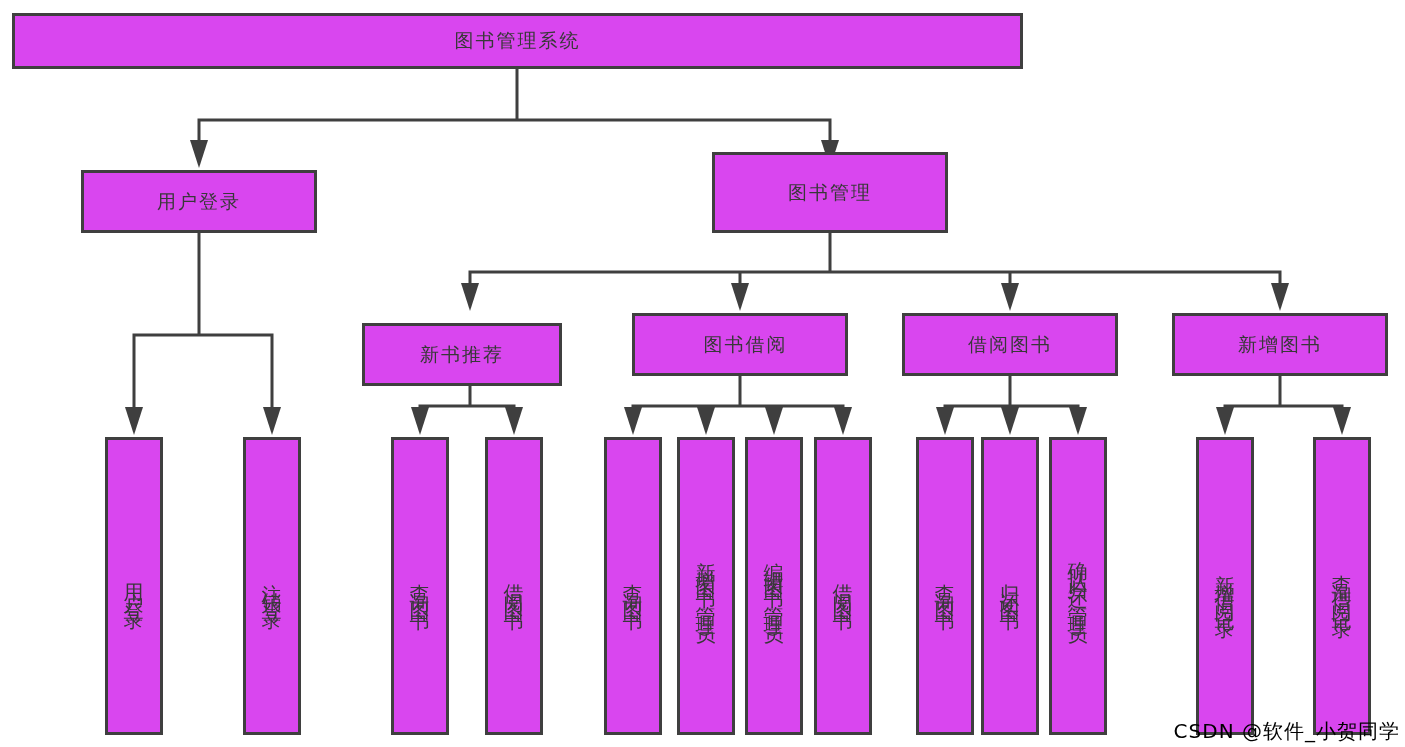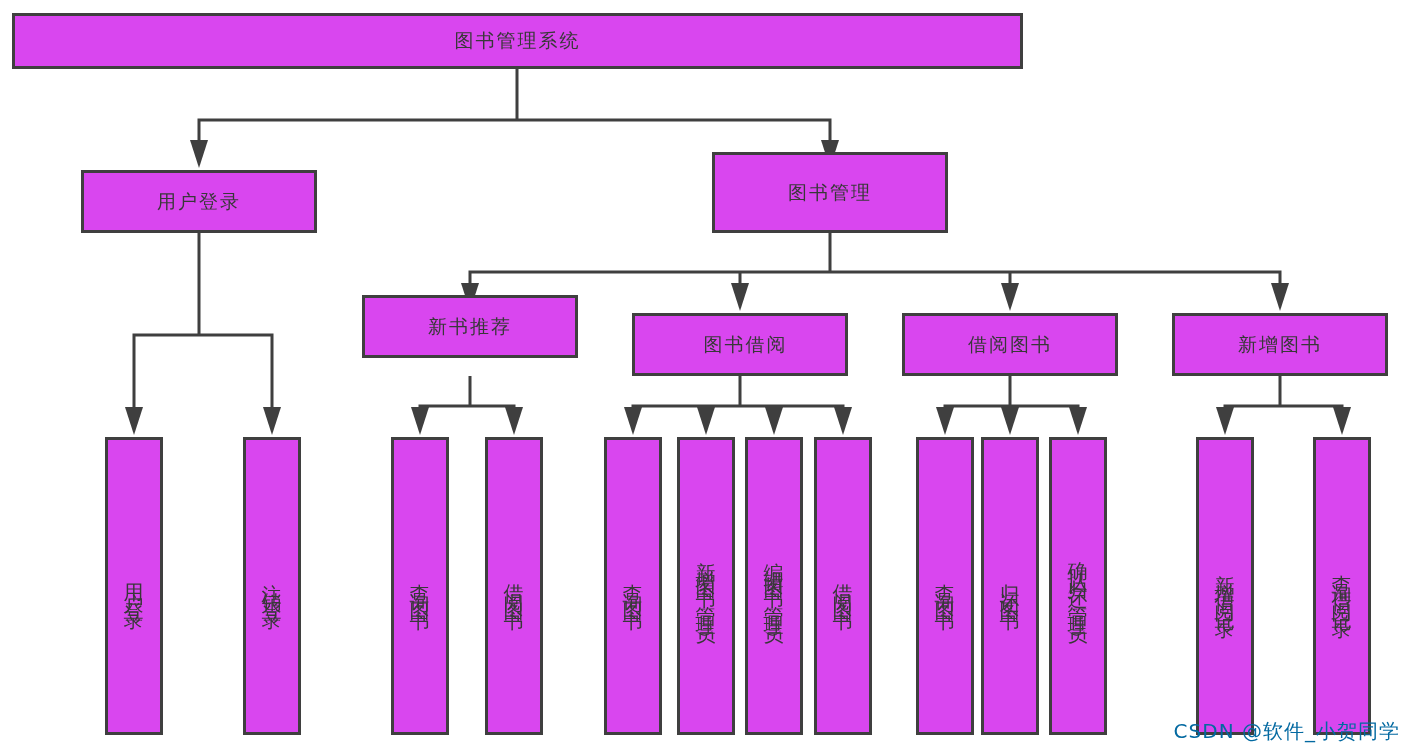--- a/index.html
+++ b/index.html
@@ -13,21 +13,21 @@
     border:3px solid #3f3f3f; color:#383838; z-index:2;
     display:flex; align-items:center; justify-content:center; text-align:center;
   }
   .h-node span { font-size:19px; letter-spacing:2px; white-space:nowrap; }
   .v-node span {
     writing-mode:vertical-rl; text-orientation:mixed;
     font-size:20px; letter-spacing:9px; line-height:1.0; white-space:nowrap;
   }
   .watermark {
     position:absolute; right:5px; bottom:2px; z-index:5;
-    font-size:20px; color:#0369a1; letter-spacing:1px; white-space:nowrap;
+    font-size:20px; color:#000000; letter-spacing:1px; white-space:nowrap;
   }
 </style>
 </head>
 <body>
 
 <div class="canvas">
 
   <svg class="wires" viewBox="0 0 1405 747" xmlns="http://www.w3.org/2000/svg">
     <g stroke="#3f3f3f" stroke-width="3" fill="none">
 
@@ -72,21 +72,21 @@
     <span>图书管理系统</span>
   </div>
 
   <div class="node h-node" style="left:81px; top:170px; width:236px; height:63px;">
     <span>用户登录</span>
   </div>
   <div class="node h-node" style="left:712px; top:152px; width:236px; height:81px;">
     <span>图书管理</span>
   </div>
 
-  <div class="node h-node" style="left:362px; top:295px; width:216px; height:63px;">
+  <div class="node h-node" style="left:362px; top:323px; width:200px; height:63px;">
     <span>新书推荐</span>
   </div>
   <div class="node h-node" style="left:632px; top:313px; width:216px; height:63px;padding-left:11px;">
     <span>图书借阅</span>
   </div>
   <div class="node h-node" style="left:902px; top:313px; width:216px; height:63px;">
     <span>借阅图书</span>
   </div>
   <div class="node h-node" style="left:1172px; top:313px; width:216px; height:63px;">
     <span>新增图书</span>

